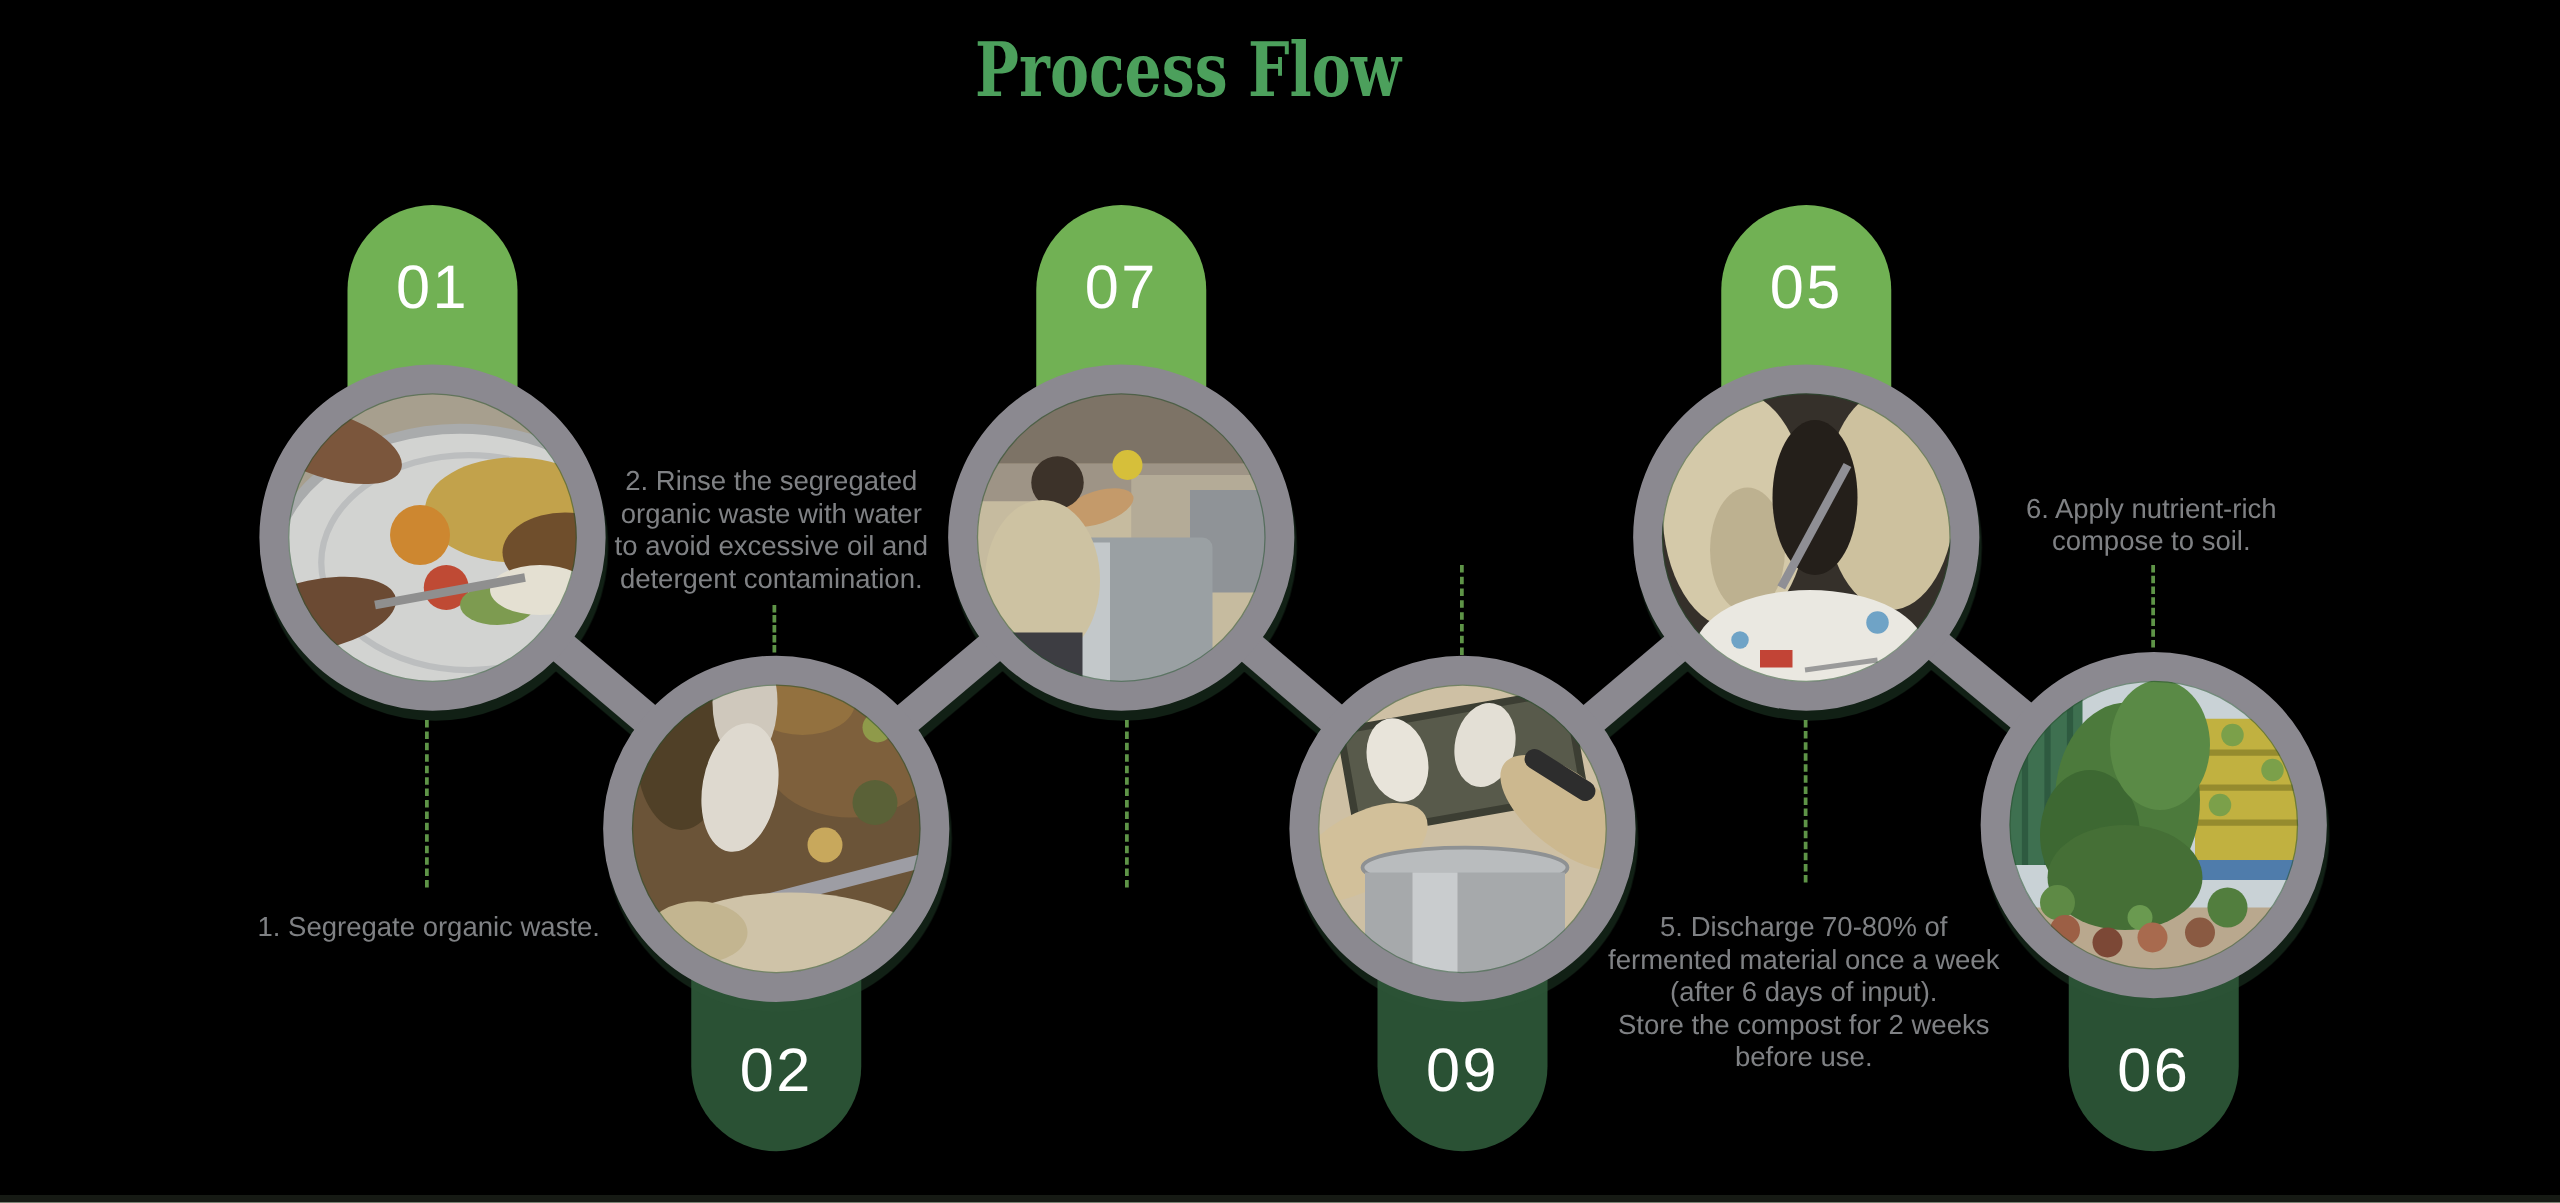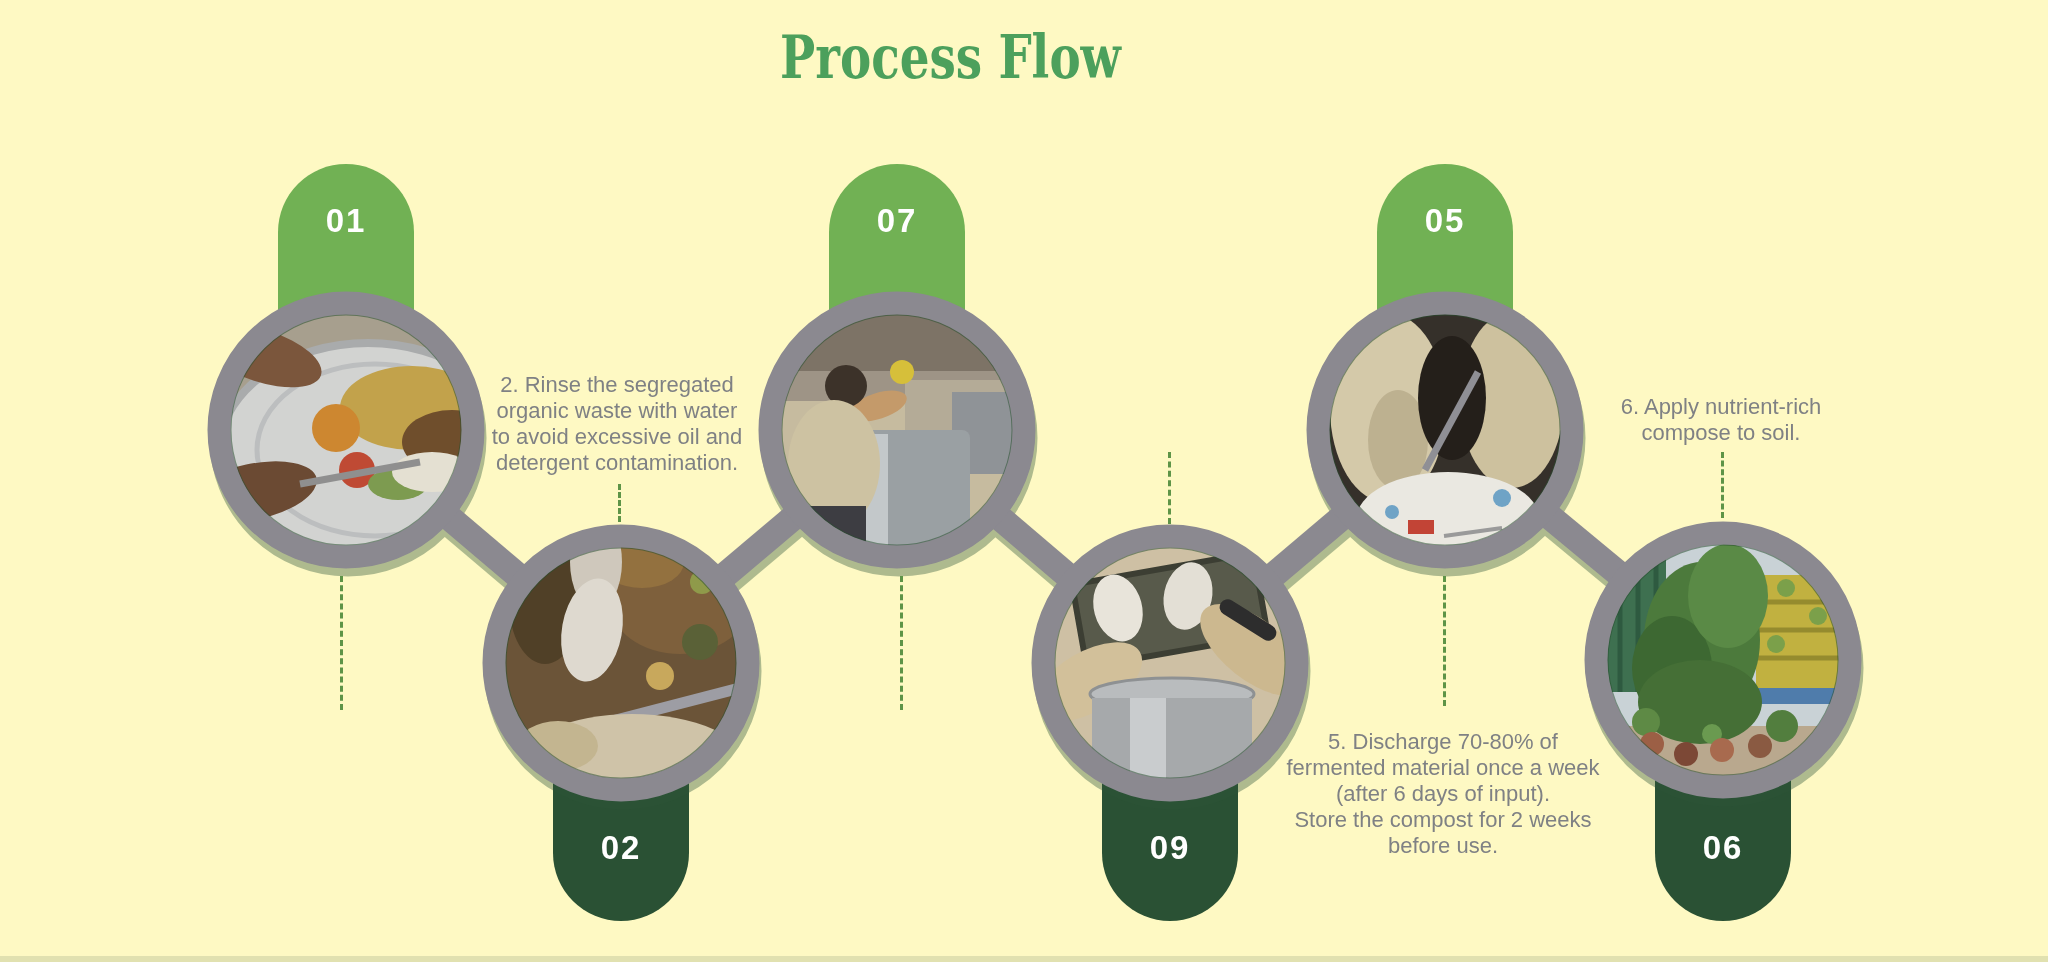--- a/index.html
+++ b/index.html
@@ -1,24 +1,24 @@
 <!DOCTYPE html>
 <html><head>
 <meta charset="utf-8">
 <style>
   html,body{margin:0;padding:0;background:#dde9d1;}
-  .canvas{position:relative;width:2048px;height:962px;background:#fef9c3;overflow:hidden;
+  .canvas{position:relative;width:2048px;height:962px;background:#000000;overflow:hidden;
           font-family:"Liberation Sans",sans-serif;}
   .title{position:absolute;left:0;top:22px;width:1900px;text-align:center;
          color:#4ca05c;font-family:"DejaVu Serif",serif;font-weight:bold;font-size:60px;}
   .title span{display:inline-block;transform:scaleX(0.78);transform-origin:center;}
   .tab{position:absolute;width:136px;height:284px;border-radius:68px;z-index:1;text-align:center;}
   .tab-top{top:164px;background:#71b154;}
   .tab-bottom{top:637px;background:#2a5134;}
-  .tab-num{display:block;color:#ffffff;font-weight:bold;font-size:33px;letter-spacing:2px;}
+  .tab-num{display:block;color:#ffffff;font-weight:normal;font-size:49px;letter-spacing:2px;}
   .tab-top .tab-num{margin-top:38px;}
   .tab-bottom .tab-num{margin-top:192px;}
   .chain{position:absolute;left:0;top:0;z-index:2;
          filter:drop-shadow(2px 8px 0 rgba(44,84,54,0.38));}
   .dash{position:absolute;width:0;border-left:3px dashed #5e9447;z-index:3;}
   .step-label{position:absolute;width:400px;text-align:center;color:#7f8184;
               font-size:22px;line-height:26px;white-space:pre-line;z-index:3;}
   .bottom-edge{position:absolute;left:0;bottom:0;width:100%;height:6px;
                background:rgba(110,130,100,0.20);z-index:4;}
 </style>
@@ -196,20 +196,21 @@
     <circle cx="1723" cy="660" r="127" fill="none" stroke="#8b8990" stroke-width="23"></circle>
   </svg>
 
   <div class="dash" style="left:340px;top:576px;height:134px"></div>
   <div class="dash" style="left:618px;top:484px;height:38px"></div>
   <div class="dash" style="left:900px;top:576px;height:134px"></div>
   <div class="dash" style="left:1168px;top:452px;height:72px"></div>
   <div class="dash" style="left:1443px;top:576px;height:130px"></div>
   <div class="dash" style="left:1721px;top:452px;height:66px"></div>
 
+  <div class="step-label" style="left:143px;top:729px">1. Segregate organic waste.</div>
   <div class="step-label" style="left:417px;top:372px">2. Rinse the segregated
 organic waste with water
 to avoid excessive oil and
 detergent contamination.</div>
   <div class="step-label" style="left:1243px;top:729px">5. Discharge 70-80% of
 fermented material once a week
 (after 6 days of input).
 Store the compost for 2 weeks
 before use.</div>
   <div class="step-label" style="left:1521px;top:394px">6. Apply nutrient-rich

